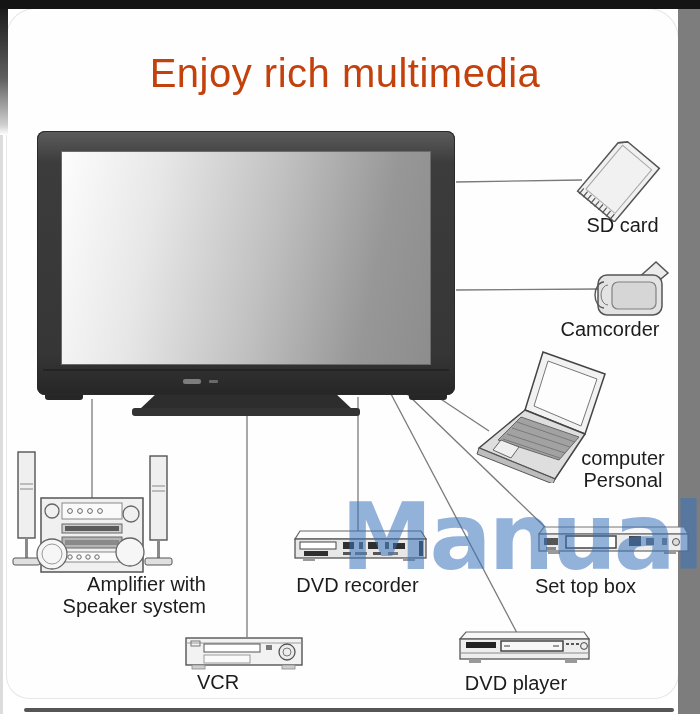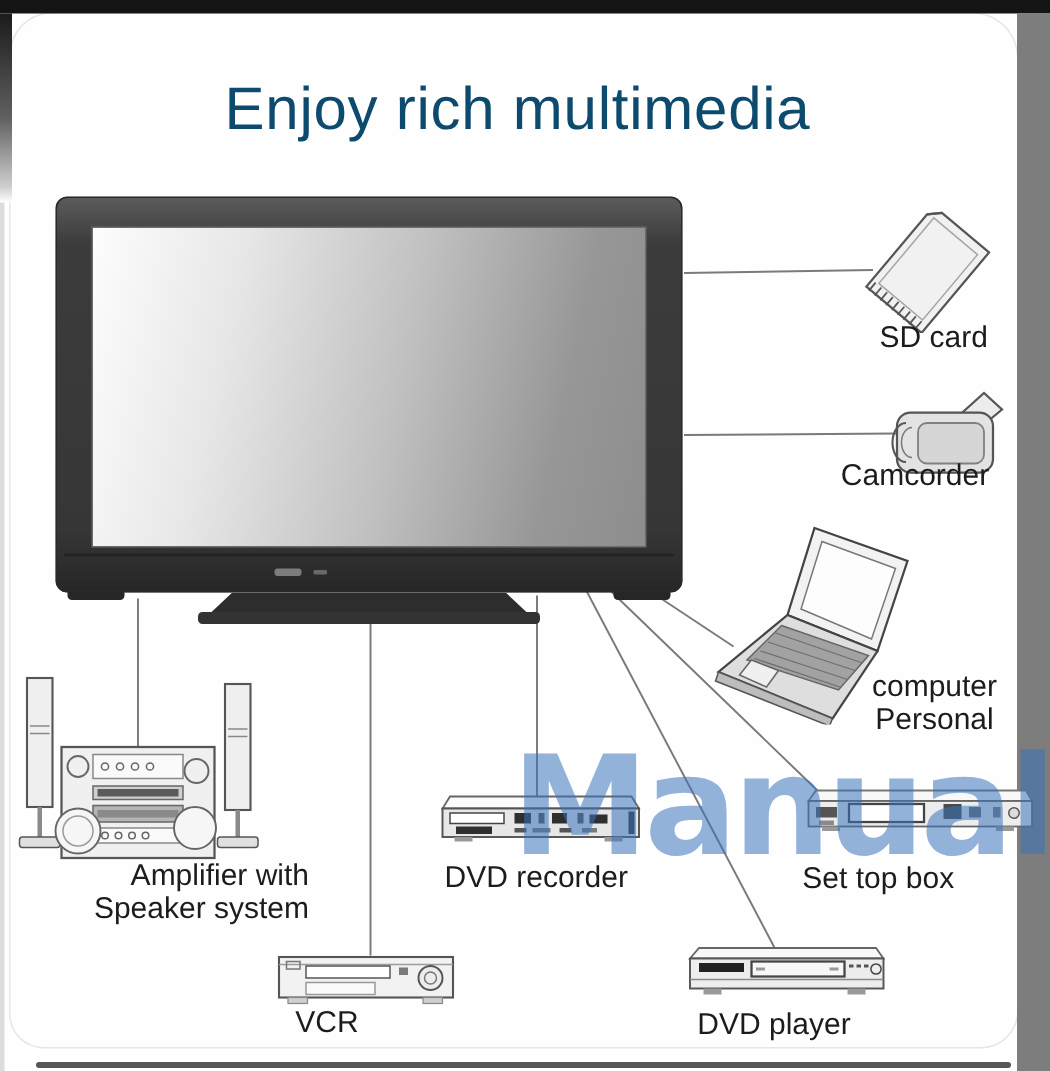--- a/index.html
+++ b/index.html
@@ -10,21 +10,21 @@
   .left-strip{position:absolute;left:0;top:9px;width:8px;height:126px;
               background:linear-gradient(#1b1b1b,#5f5f5f 55%,#cfcfcf 92%,#ffffff);}
   .left-line{position:absolute;left:0;top:135px;width:3px;height:579px;background:#dcdcdc;}
   .right-band{position:absolute;left:678px;top:9px;width:22px;height:705px;background:#7d7d7d;}
   .page-card{position:absolute;left:7px;top:9px;width:671px;height:689px;background:#fefefe;
              border-radius:28px 30px 24px 22px;box-shadow:0 0 0 1px #e6e6e6;}
   .bottom-line{position:absolute;left:24px;top:708px;width:650px;height:4px;background:#565656;
                border-radius:3px;}
   
   .title{position:absolute;left:0;top:51px;width:690px;text-align:center;
-         font-size:40px;color:#0c4a6e;letter-spacing:.5px;z-index:2;}
+         font-size:40px;color:#c2410c;letter-spacing:.5px;z-index:2;}
   .watermark{position:absolute;left:341px;top:492px;z-index:4;white-space:nowrap;
              font-family:"DejaVu Sans",sans-serif;font-weight:bold;font-size:92px;line-height:1;
              letter-spacing:-3px;color:rgba(58,114,188,0.55);}
   
   .tv{position:absolute;left:37px;top:131px;width:418px;height:290px;z-index:2;}
   .tv-bezel{position:absolute;left:0;top:0;width:418px;height:264px;border-radius:8px;
             background:linear-gradient(#5c5c5c,#3c3c3c 12%,#363636 84%,#262626);
             box-shadow:inset 0 0 0 1px #2a2a2a;}
   .tv-screen{position:absolute;left:24px;top:20px;width:368px;height:212px;border:1px solid #6b6b6b;
              background:linear-gradient(102deg,#fdfdfd,#e7e7e7 25%,#c0c0c0 55%,#979797 82%,#8d8d8d);}
@@ -105,21 +105,21 @@
 
   <div class="device" style="left:592px;top:258px;">
     <svg width="80" height="62" viewBox="0 0 80 62">
       <polygon points="44,22 64,4 76,15 58,30" fill="#ececec" stroke="#555" stroke-width="1.5"></polygon>
       <rect x="6" y="17" rx="9" width="64" height="40" fill="#e3e3e3" stroke="#555" stroke-width="1.5"></rect>
       <rect x="20" y="24" rx="6" width="44" height="27" fill="#d6d6d6" stroke="#808080" stroke-width="1.2"></rect>
       <path d="M12,24 a9,13 0 0,0 0,26" fill="none" stroke="#555" stroke-width="1.4"></path>
       <path d="M16,27 a7,10 0 0,0 0,20" fill="none" stroke="#777" stroke-width="1"></path>
     </svg>
   </div>
-  <div class="lbl center" style="left:556px;top:306px;width:108px;">Camcorder</div>
+  <div class="lbl center" style="left:556px;top:318px;width:108px;">Camcorder</div>
 
   <div class="device" style="left:458px;top:348px;">
     <svg width="150" height="135" viewBox="0 0 150 135">
       <polygon points="85,4 147,26 127,86 67,62" fill="#f2f2f2" stroke="#444" stroke-width="1.5"></polygon>
       <polygon points="90,13 139,31 123,78 76,58" fill="#fdfdfd" stroke="#777" stroke-width="1"></polygon>
       <polygon points="67,62 127,86 97,131 21,100" fill="#dedede" stroke="#444" stroke-width="1.5"></polygon>
       <polygon points="63,69 121,89 101,112 40,92" fill="#a2a2a2" stroke="#666" stroke-width="1"></polygon>
       <g stroke="#6e6e6e" stroke-width="0.8">
         <line x1="59" y1="74" x2="117" y2="94"></line>
         <line x1="54" y1="80" x2="112" y2="99"></line>

